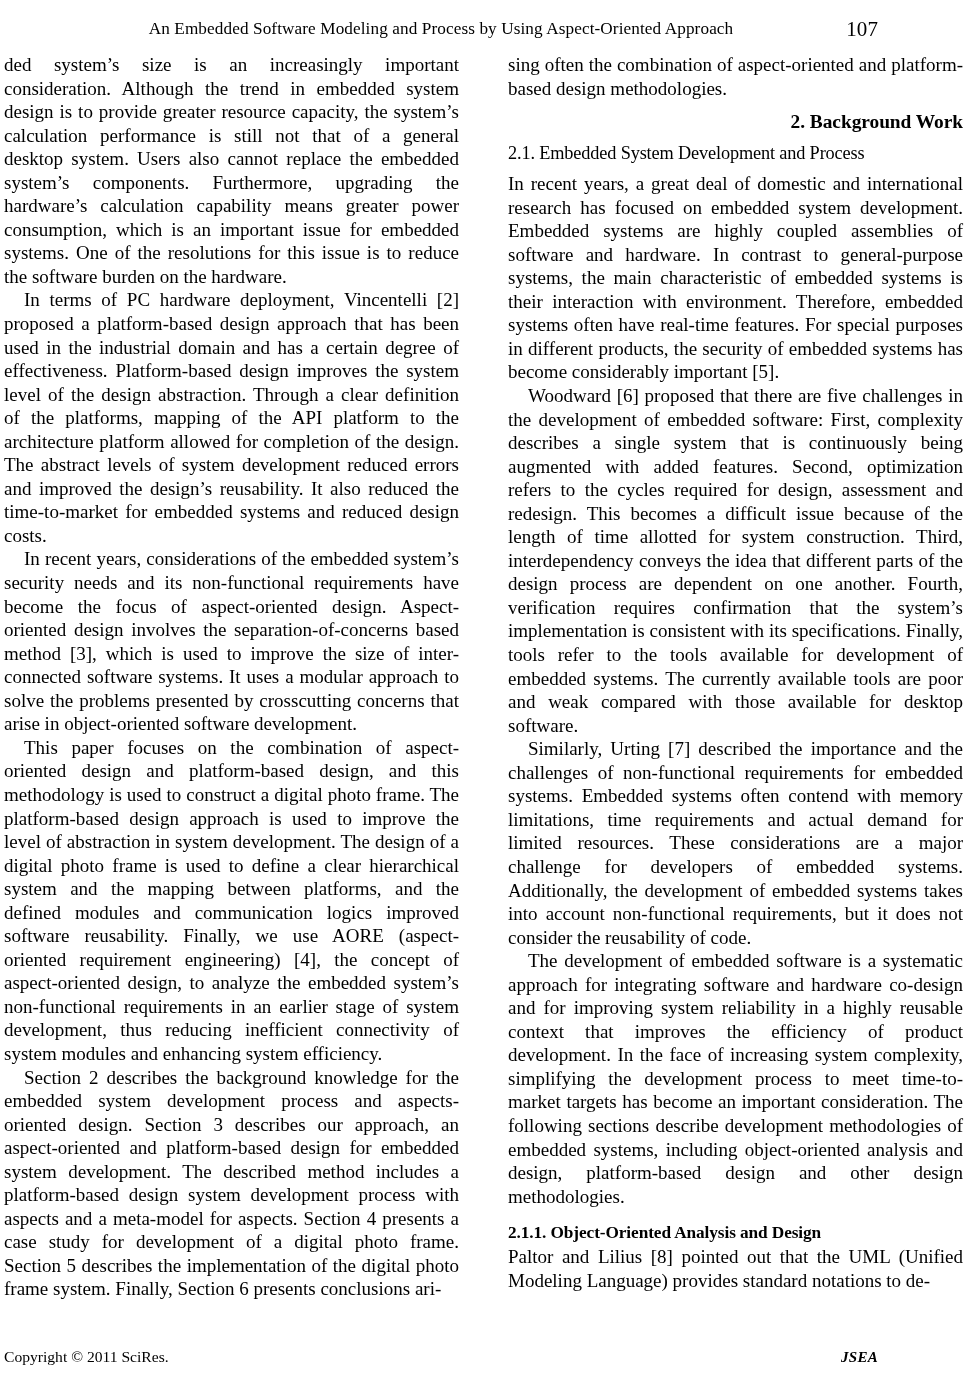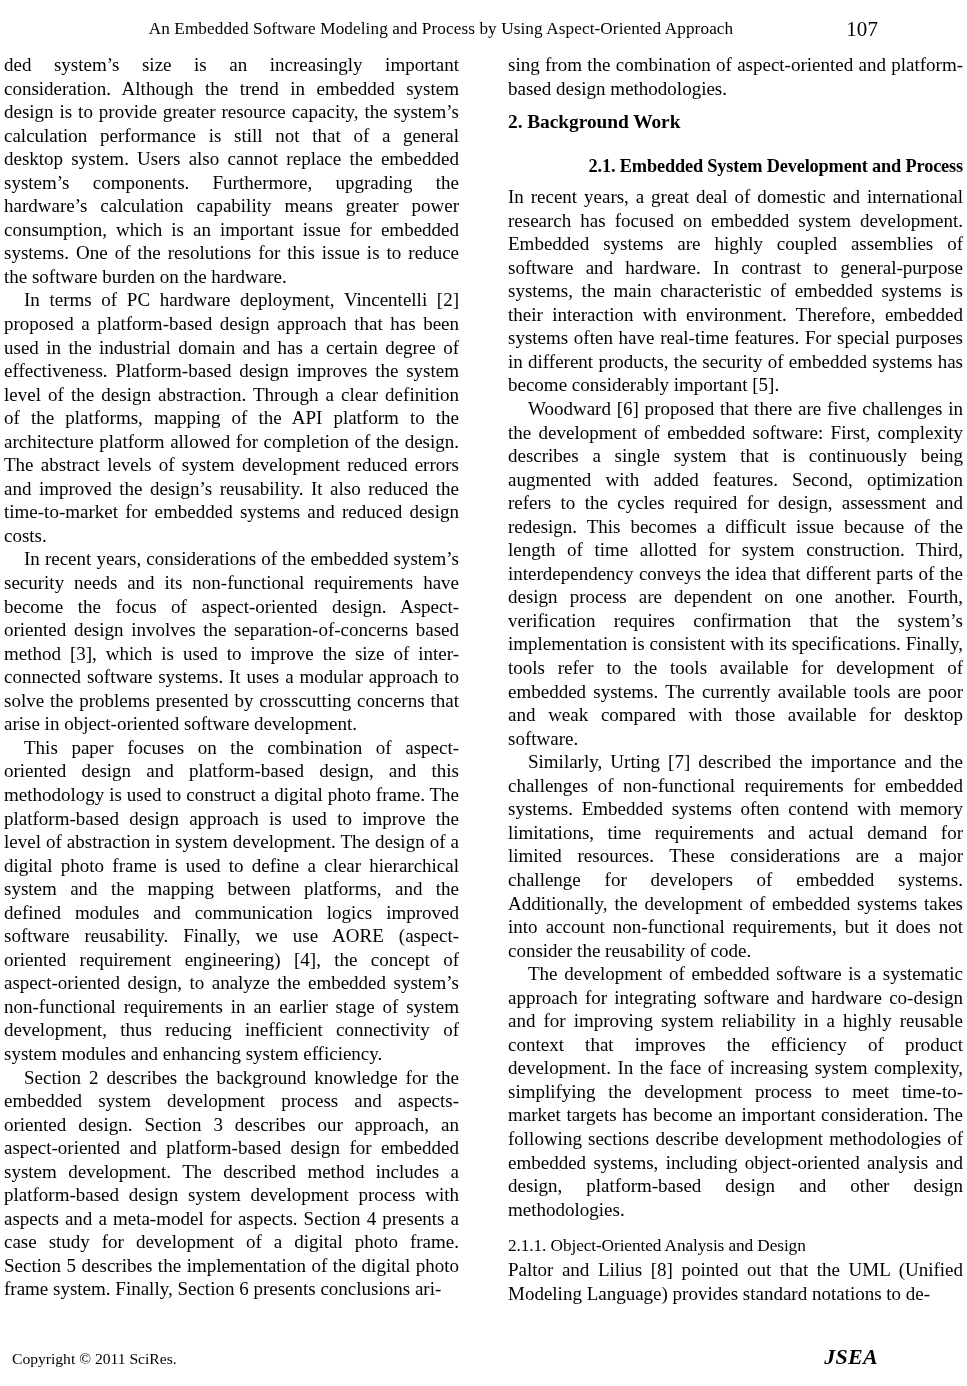--- a/index.html
+++ b/index.html
@@ -71,65 +71,64 @@
     word-spacing: 0;
   }
   p.para.indent {
     text-indent: 20px;
   }
   p.para.cont {
     text-indent: 0;
   }
 
   h2.sec-head {
-    margin: 9px 0 20px 0;
+    margin: 9px 0 7px 0;
     font-size: 19.4px;
     line-height: 25px;
     font-weight: bold;
-    text-align: left;
+    text-align: right;
     letter-spacing: -0.05px;
   }
   h3.subsec-head {
     margin: 7px 0 7px 0;
     font-size: 18.3px;
     line-height: 24px;
-    font-weight: bold;
-    text-align: right;
+    font-weight: normal;
+    text-align: left;
     letter-spacing: -0.15px;
   }
   h4.subsubsec-head {
     margin: 13px 0 0 0;
     font-size: 17.3px;
     line-height: 24px;
-    font-weight: normal;
+    font-weight: bold;
     text-align: left;
     letter-spacing: -0.1px;
   }
 
   
   .footer {
     position: absolute;
     left: 4px;
     right: 5px;
     bottom: 18px;
     height: 22px;
     display: flex;
     align-items: baseline;
     justify-content: space-between;
     font-size: 15.6px;
     line-height: 22px;
   }
   .footer .copyright {
     font-style: normal;
-    margin-left: 8px;
   }
   .footer .journal {
     font-weight: bold;
     font-style: italic;
-    font-size: 22px;
+    font-size: 15px;
     letter-spacing: 0.3px;
   }
 </style>
 </head>
 <body>
 
 <div class="page">
 
   <div class="running-head">
     <span class="rh-title">An Embedded Software Modeling and Process by Using Aspect-Oriented Approach</span>
@@ -140,21 +139,21 @@
 
     <div class="col" id="left-col">
         <p class="para cont">ded system’s size is an increasingly important consideration. Although the trend in embedded system design is to provide greater resource capacity, the system’s calculation performance is still not that of a general desktop system. Users also cannot replace the embedded system’s components. Furthermore, upgrading the hardware’s calculation capability means greater power consumption, which is an important issue for embedded systems. One of the resolutions for this issue is to reduce the software burden on the hardware.</p>
         <p class="para indent">In terms of PC hardware deployment, Vincentelli [2] proposed a platform-based design approach that has been used in the industrial domain and has a certain degree of effectiveness. Platform-based design improves the system level of the design abstraction. Through a clear definition of the platforms, mapping of the API platform to the architecture platform allowed for completion of the design. The abstract levels of system development reduced errors and improved the design’s reusability. It also reduced the time-to-market for embedded systems and reduced design costs.</p>
         <p class="para indent">In recent years, considerations of the embedded system’s security needs and its non-functional requirements have become the focus of aspect-oriented design. Aspect-oriented design involves the separation-of-concerns based method [3], which is used to improve the size of inter-connected software systems. It uses a modular approach to solve the problems presented by crosscutting concerns that arise in object-oriented software development.</p>
         <p class="para indent">This paper focuses on the combination of aspect-oriented design and platform-based design, and this methodology is used to construct a digital photo frame. The platform-based design approach is used to improve the level of abstraction in system development. The design of a digital photo frame is used to define a clear hierarchical system and the mapping between platforms, and the defined modules and communication logics improved software reusability. Finally, we use AORE (aspect-oriented requirement engineering) [4], the concept of aspect-oriented design, to analyze the embedded system’s non-functional requirements in an earlier stage of system development, thus reducing inefficient connectivity of system modules and enhancing system efficiency.</p>
         <p class="para indent">Section 2 describes the background knowledge for the embedded system development process and aspects-oriented design. Section 3 describes our approach, an aspect-oriented and platform-based design for embedded system development. The described method includes a platform-based design system development process with aspects and a meta-model for aspects. Section 4 presents a case study for development of a digital photo frame. Section 5 describes the implementation of the digital photo frame system. Finally, Section 6 presents conclusions ari-</p>
       </div>
 
     <div class="col" id="right-col">
-        <p class="para cont">sing from the combination of aspect-oriented and platform-based design methodologies.</p>
+        <p class="para cont">sing often the combination of aspect-oriented and platform-based design methodologies.</p>
         <h2 class="sec-head">2. Background Work</h2>
         <h3 class="subsec-head">2.1. Embedded System Development and Process</h3>
         <p class="para cont">In recent years, a great deal of domestic and international research has focused on embedded system development. Embedded systems are highly coupled assemblies of software and hardware. In contrast to general-purpose systems, the main characteristic of embedded systems is their interaction with environment. Therefore, embedded systems often have real-time features. For special purposes in different products, the security of embedded systems has become considerably important [5].</p>
         <p class="para indent">Woodward [6] proposed that there are five challenges in the development of embedded software: First, complexity describes a single system that is continuously being augmented with added features. Second, optimization refers to the cycles required for design, assessment and redesign. This becomes a difficult issue because of the length of time allotted for system construction. Third, interdependency conveys the idea that different parts of the design process are dependent on one another. Fourth, verification requires confirmation that the system’s implementation is consistent with its specifications. Finally, tools refer to the tools available for development of embedded systems. The currently available tools are poor and weak compared with those available for desktop software.</p>
         <p class="para indent">Similarly, Urting [7] described the importance and the challenges of non-functional requirements for embedded systems. Embedded systems often contend with memory limitations, time requirements and actual demand for limited resources. These considerations are a major challenge for developers of embedded systems. Additionally, the development of embedded systems takes into account non-functional requirements, but it does not consider the reusability of code.</p>
         <p class="para indent">The development of embedded software is a systematic approach for integrating software and hardware co-design and for improving system reliability in a highly reusable context that improves the efficiency of product development. In the face of increasing system complexity, simplifying the development process to meet time-to-market targets has become an important consideration. The following sections describe development methodologies of embedded systems, including object-oriented analysis and design, platform-based design and other design methodologies.</p>
         <h4 class="subsubsec-head">2.1.1. Object-Oriented Analysis and Design</h4>
         <p class="para cont">Paltor and Lilius [8] pointed out that the UML (Unified Modeling Language) provides standard notations to de-</p>
       </div>
 

